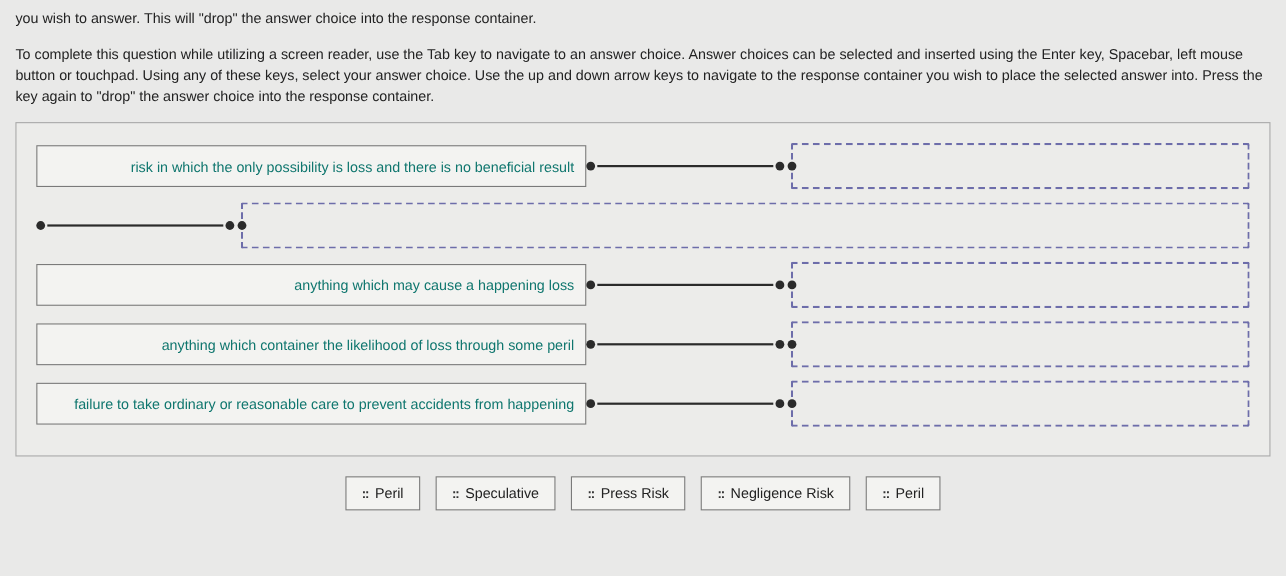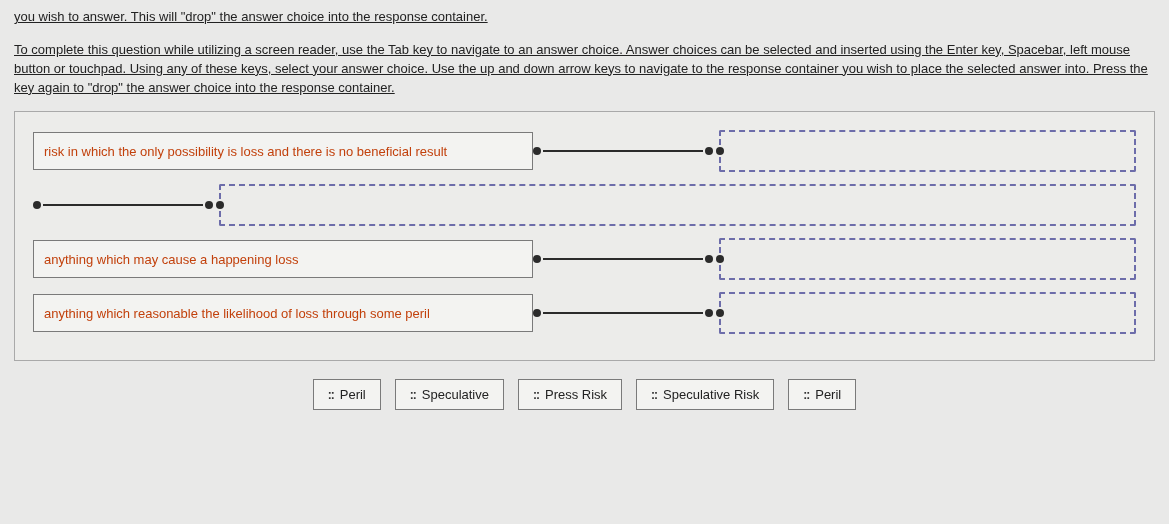--- a/index.html
+++ b/index.html
@@ -7,44 +7,43 @@
     font-family: Arial, Helvetica, sans-serif;
     background: #e9e9e8;
     color: #222;
     font-size: 13px;
     padding: 8px 14px 20px 14px;
     width: 1169px;
   }
   .instructions p {
     line-height: 1.45;
     margin-bottom: 14px;
-    text-decoration: underline;
   }
   .matching-area {
     border: 1px solid #a9a9a9;
     padding: 18px 18px 14px 18px;
     background: #ececea;
   }
   .row {
     display: flex;
     align-items: center;
     margin-bottom: 12px;
   }
   .prompt-box {
     width: 500px;
     min-height: 38px;
     border: 1px solid #7a7a7a;
     background: #f3f3f1;
     display: flex;
     align-items: center;
-    justify-content: flex-start;
+    justify-content: flex-end;
     text-align: center;
     padding: 6px 10px;
     font-size: 13px;
-    color: #c2410c;
+    color: #0f766e;
   }
   .connector {
     width: 180px;
     height: 2px;
     position: relative;
     display: flex;
     align-items: center;
   }
   .connector-line {
     height: 2px;
@@ -143,49 +142,62 @@
       <span class="connector-line"></span>
       <span class="dot"></span>
     </div>
     <div class="drop-target">
       <span class="tdot"></span>
     </div>
   </div>
 
   <div class="row">
     <div class="prompt-box">
-      <span>anything which reasonable the likelihood of loss through some peril</span>
-    </div>
-    <div class="connector">
-      <span class="dot"></span>
-      <span class="connector-line"></span>
-      <span class="dot"></span>
-    </div>
-    <div class="drop-target">
-      <span class="tdot"></span>
-    </div>
-  </div>
-
+      <span>anything which container the likelihood of loss through some peril</span>
+    </div>
+    <div class="connector">
+      <span class="dot"></span>
+      <span class="connector-line"></span>
+      <span class="dot"></span>
+    </div>
+    <div class="drop-target">
+      <span class="tdot"></span>
+    </div>
+  </div>
+
+  <div class="row">
+    <div class="prompt-box">
+      <span>failure to take ordinary or reasonable care to prevent accidents from happening</span>
+    </div>
+    <div class="connector">
+      <span class="dot"></span>
+      <span class="connector-line"></span>
+      <span class="dot"></span>
+    </div>
+    <div class="drop-target">
+      <span class="tdot"></span>
+    </div>
+  </div>
 
 </div>
 
 <div class="choices-bar">
   <div class="choice">
     <span class="grip">::</span>
     <span>Peril</span>
   </div>
   <div class="choice">
     <span class="grip">::</span>
     <span>Speculative</span>
   </div>
   <div class="choice">
     <span class="grip">::</span>
     <span>Press Risk</span>
   </div>
   <div class="choice">
     <span class="grip">::</span>
-    <span>Speculative Risk</span>
+    <span>Negligence Risk</span>
   </div>
   <div class="choice">
     <span class="grip">::</span>
     <span>Peril</span>
   </div>
 </div>
 
 </body></html>

